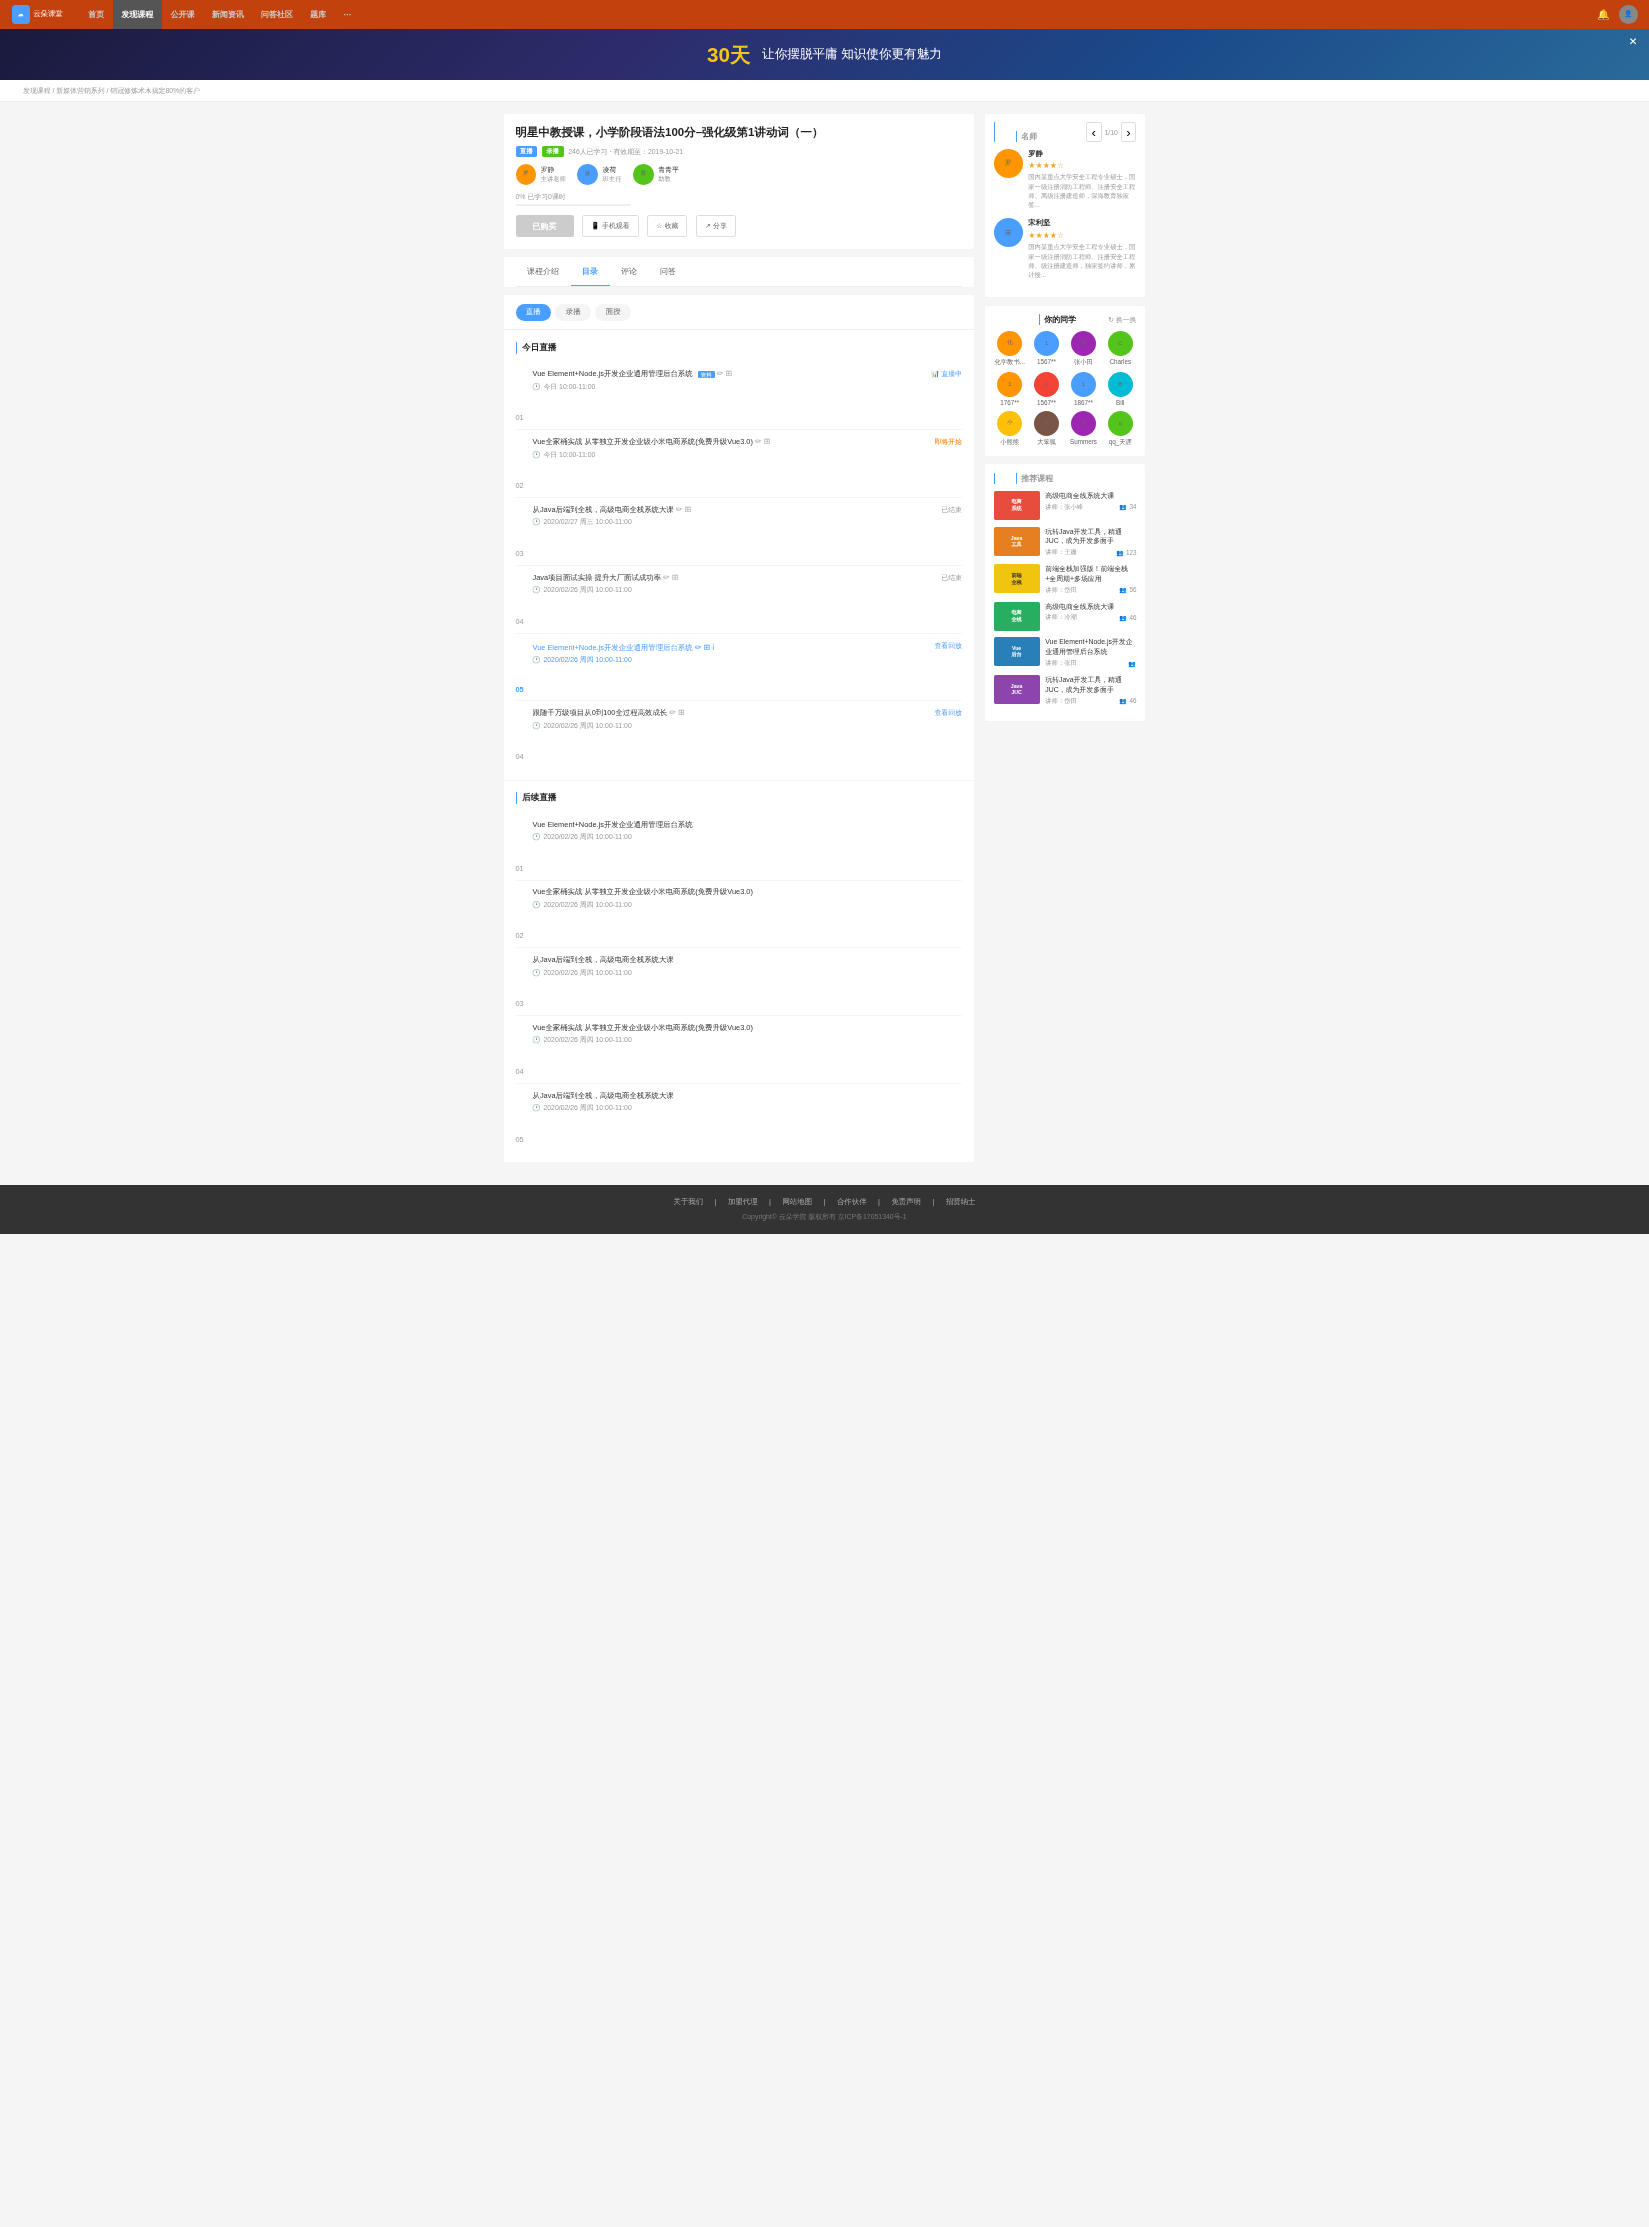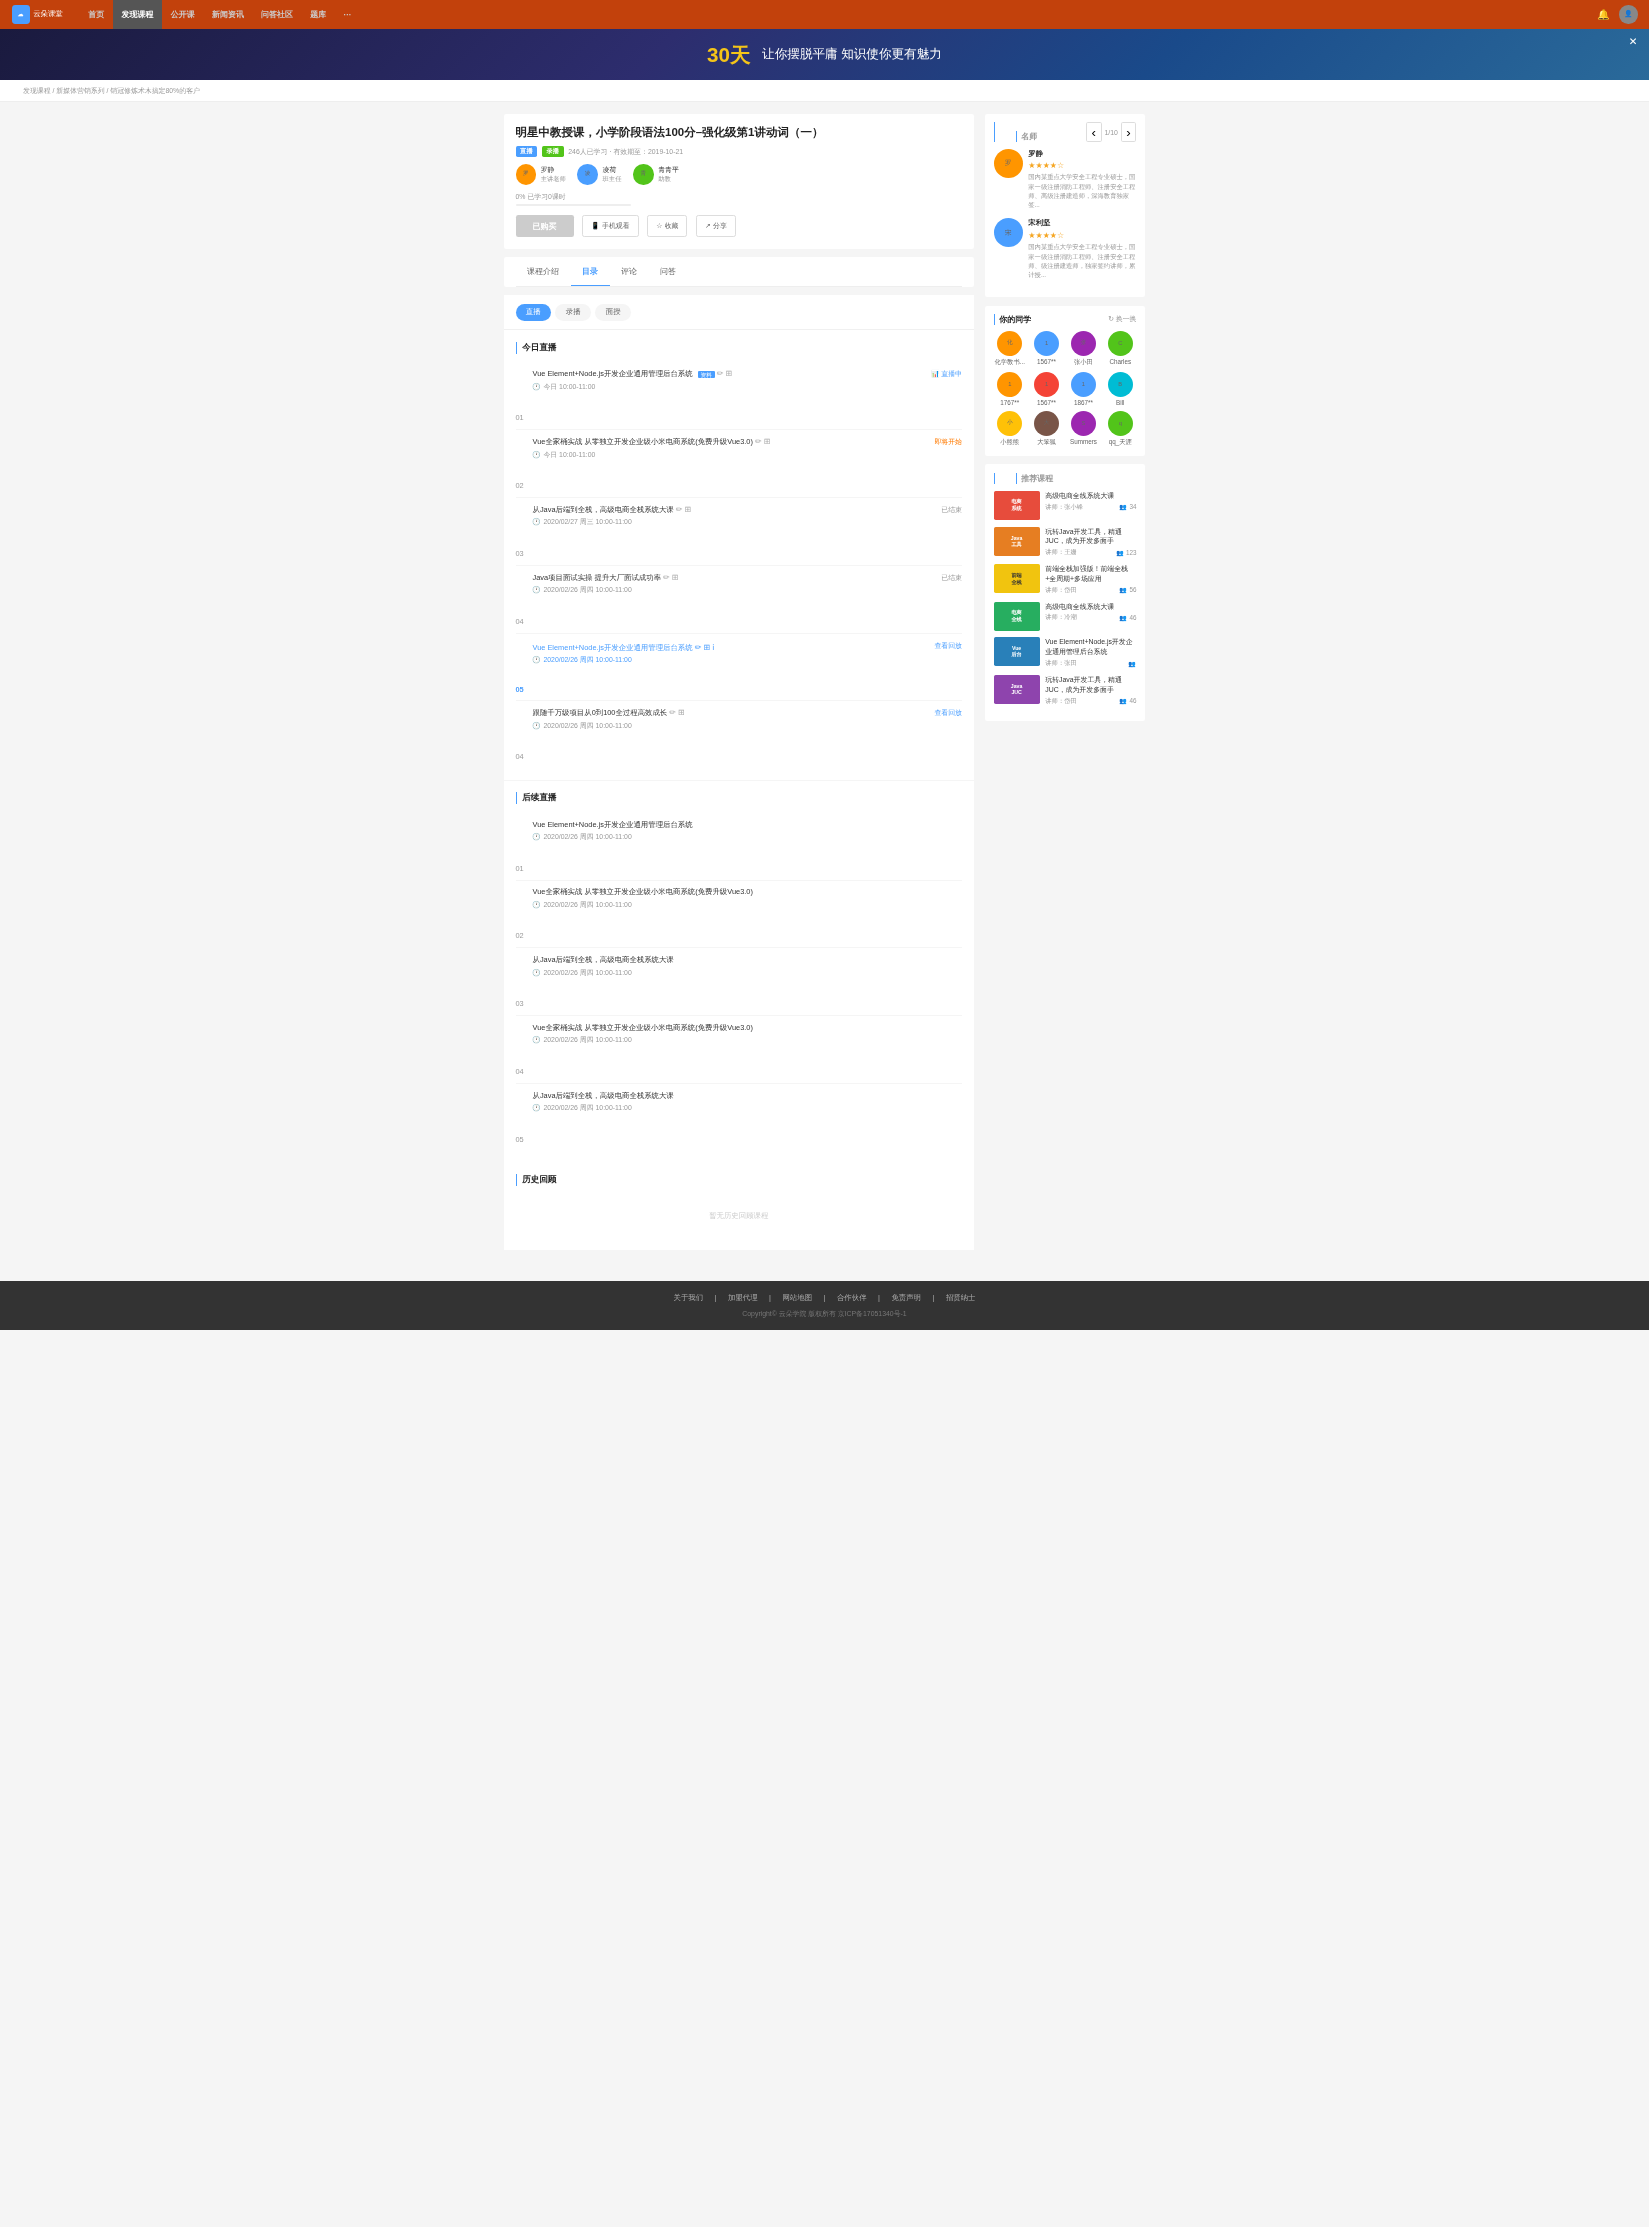--- a/index.html
+++ b/index.html
@@ -92,21 +92,21 @@
     .teacher-avatar { width: 29px; height: 29px; border-radius: 50%; background: #ddd; flex-shrink: 0; overflow: hidden; display: flex; align-items: center; justify-content: center; color: #666; font-size: 6.9px; }
     .teacher-name { font-size: 7.4px; font-weight: bold; margin-bottom: 2.3px; }
     .teacher-stars { color: #f5a623; font-size: 8px; margin-bottom: 2.3px; }
     .teacher-desc { font-size: 6.3px; color: #999; line-height: 1.5; }
     
     
     .classmates-grid { display: grid; grid-template-columns: repeat(4, 1fr); gap: 4.6px; }
     .classmate-item { display: flex; flex-direction: column; align-items: center; gap: 2.3px; }
     .classmate-avatar { width: 25px; height: 25px; border-radius: 50%; background: #ddd; display: flex; align-items: center; justify-content: center; color: #666; font-size: 5.7px; overflow: hidden; }
     .classmate-name { font-size: 6.3px; color: #666; text-align: center; }
-    .classmates-header { display: flex; align-items: flex-start; justify-content: space-between; margin-bottom: 5.7px; }
+    .classmates-header { display: flex; align-items: center; justify-content: space-between; margin-bottom: 5.7px; margin-left: 45px; }
     .classmates-title { font-size: 8px; font-weight: bold; color: #222; border-left: 1.7px solid #4a9eff; padding-left: 4.6px; }
     .refresh-btn { font-size: 6.9px; color: #999; cursor: pointer; display: flex; align-items: center; gap: 1.7px; }
     
     
     .rec-course-item { display: flex; gap: 5.7px; margin-bottom: 6.9px; align-items: flex-start; }
     .rec-course-thumb { width: 46px; height: 29px; border-radius: 1.7px; flex-shrink: 0; display: flex; align-items: center; justify-content: center; font-size: 5.7px; color: #fff; font-weight: bold; overflow: hidden; }
     .rec-course-info { flex: 1; }
     .rec-course-name { font-size: 6.9px; color: #333; line-height: 1.4; margin-bottom: 2.3px; }
     .rec-course-meta { font-size: 6.3px; color: #999; display: flex; align-items: center; justify-content: space-between; }
     
@@ -409,24 +409,20 @@
         <div class="lesson-info">
           <div class="lesson-name">从Java后端到全栈，高级电商全栈系统大课</div>
           <div class="lesson-time">
             <span>🕐</span>
             <span>2020/02/26 周四 10:00-11:00</span>
           </div>
         </div>
       </div>
     </div>
 
-    <div class="history-section" style="border-radius:0;">
-      <div class="section-title">历史回顾</div>
-      <div class="history-empty">暂无历史回顾课程</div>
-    </div>
 
   </div>
 
   <div class="sidebar">
 
     <div class="sidebar-card">
       <div class="sidebar-section-title">
         <span style="border-left:1.7px solid #4a9eff; padding-left:4.6px; font-size:8px; font-weight:bold;">名师</span>
         <div class="pagination">
           <button class="page-btn">‹</button>

